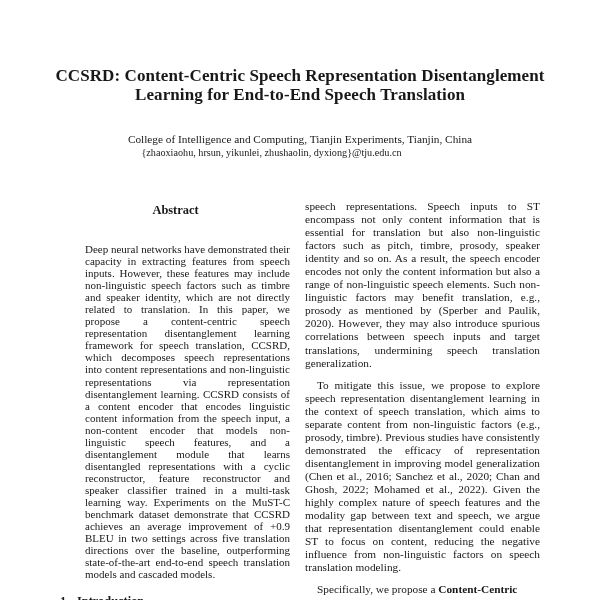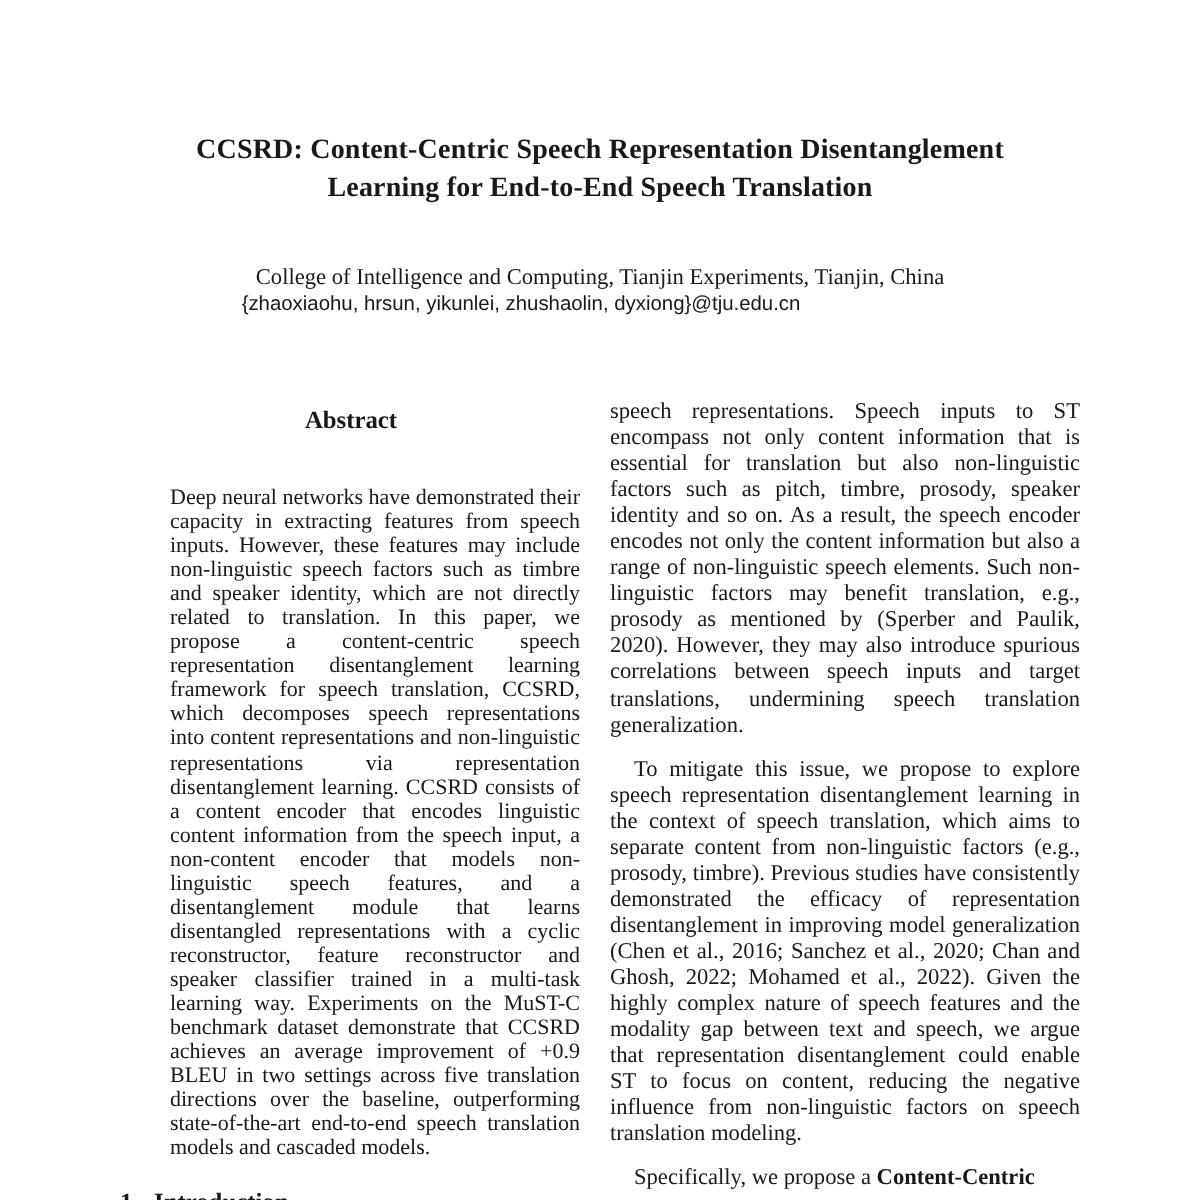--- a/index.html
+++ b/index.html
@@ -12,21 +12,21 @@
     font-family: "Liberation Serif", serif;
     color: #181818;
   }
   .title {
     position: absolute;
     top: 67px;
     left: 50px;
     width: 500px;
     margin: 0;
     text-align: center;
-    font-size: 14px;
+    font-size: 17px;
     font-weight: bold;
     line-height: 18.5px;
     letter-spacing: 0.1px;
   }
   .title-line { display: block; }
   .authors {
     position: absolute;
     top: 119px;
     left: 0;
     width: 600px;
@@ -48,23 +48,24 @@
     text-align: center;
     font-size: 11.3px;
     line-height: 13px;
   }
   .emails {
     position: absolute;
     top: 146px;
     left: 0;
     width: 521px;
     text-align: center;
-    font-family: Liberation Sans, sans-serif;
+    font-family: Liberation Serif, serif;
     font-size: 10.2px;
     line-height: 13px;
+    padding-left: 11px;
   }
   .col {
     position: absolute;
     top: 200px;
     overflow: hidden;
     text-align: justify;
   }
   .col-left  { left: 60px;  width: 231px; height: 400px; }
   .col-right { left: 305px; width: 235px; height: 398px; }
   .abstract-heading {

